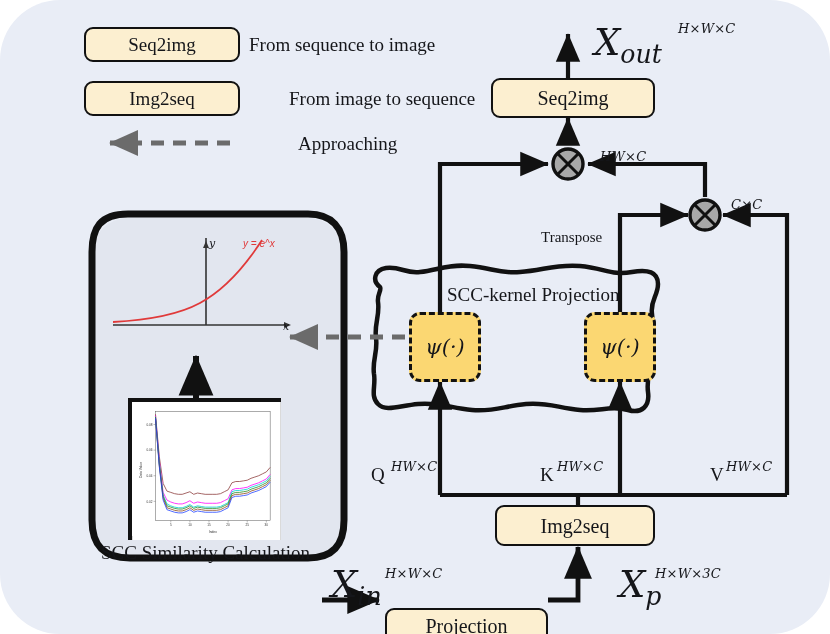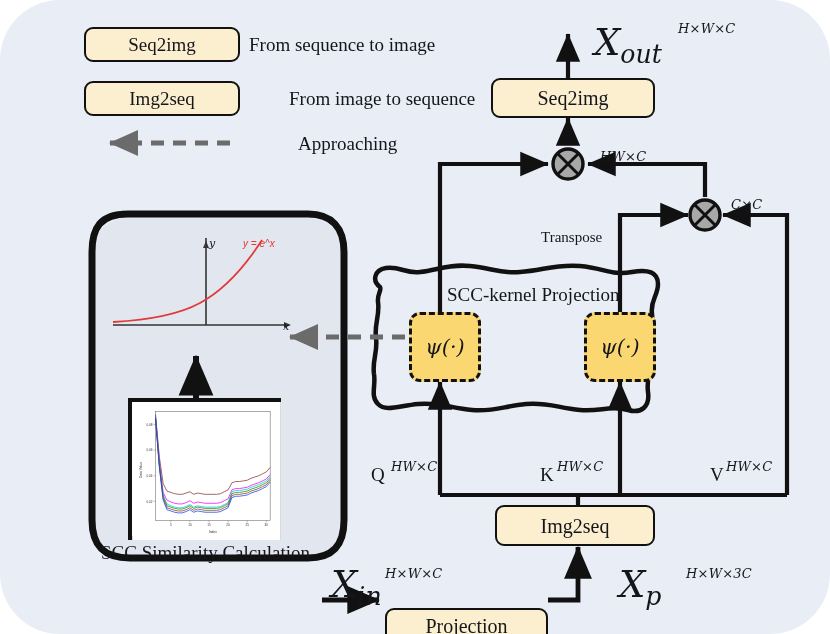--- a/index.html
+++ b/index.html
@@ -294,18 +294,18 @@
   <div class="lbl qkv" style="left:540px; top:465px;">K</div>
 
   <div class="lbl dim" style="left:726px; top:448px;">HW×C</div>
   <div class="lbl qkv" style="left:710px; top:465px;">V</div>
 
   <div class="lbl dim" style="left:385px; top:555px;">H×W×C</div>
   <div class="lbl bigvar" style="left:331px; top:566px;">
     <span>X</span><sub>in</sub>
   </div>
 
-  <div class="lbl dim" style="left:686px; top:555px;">H×W×3C</div>
+  <div class="lbl dim" style="left:655px; top:555px;">H×W×3C</div>
   <div class="lbl bigvar" style="left:604px; top:566px;margin-left:15px;">
     <span>X</span><sub>p</sub>
   </div>
 
 </div>
 
 </body></html>

